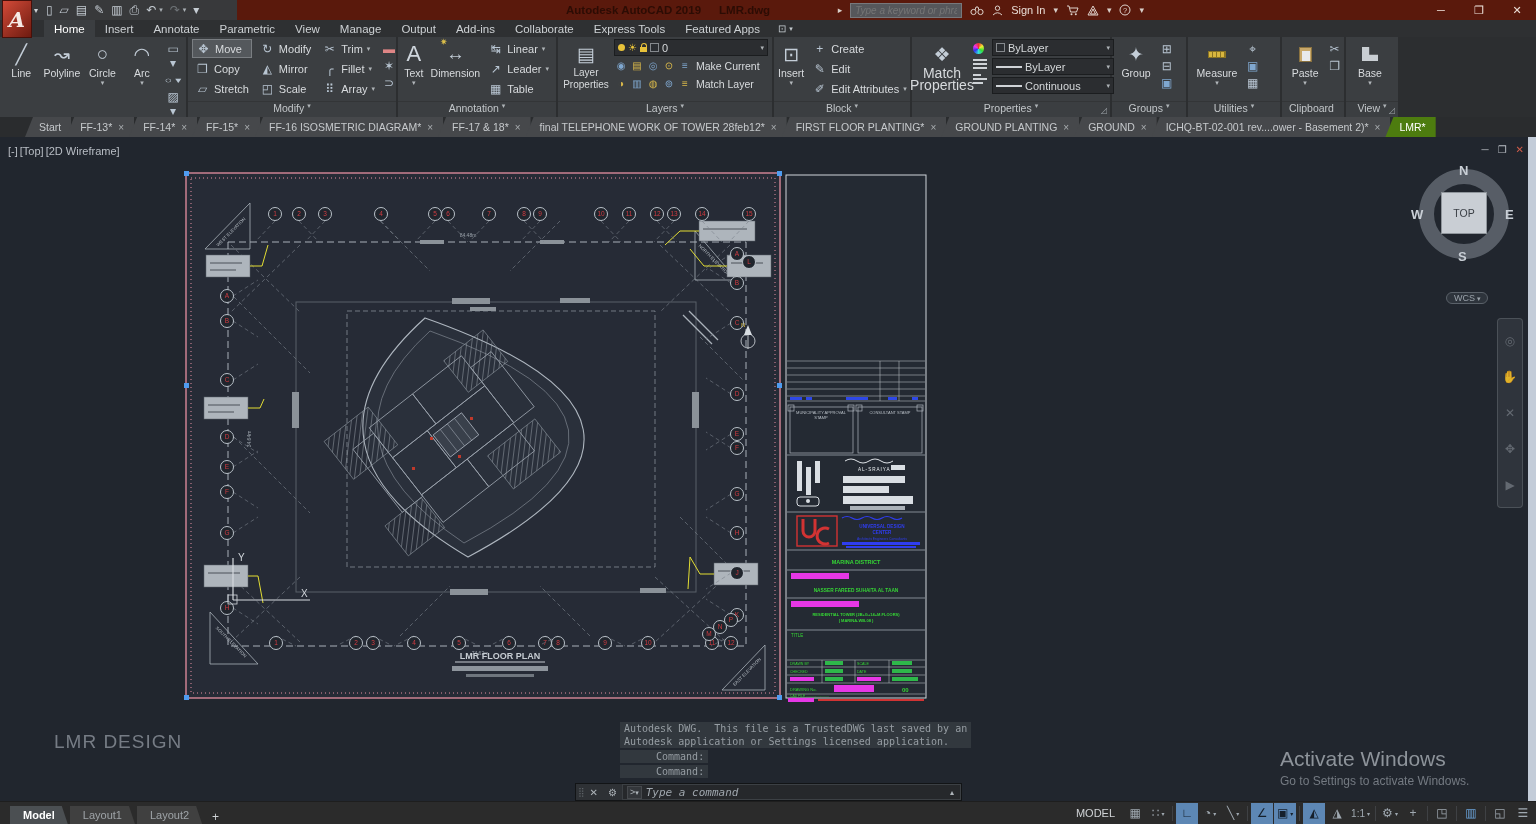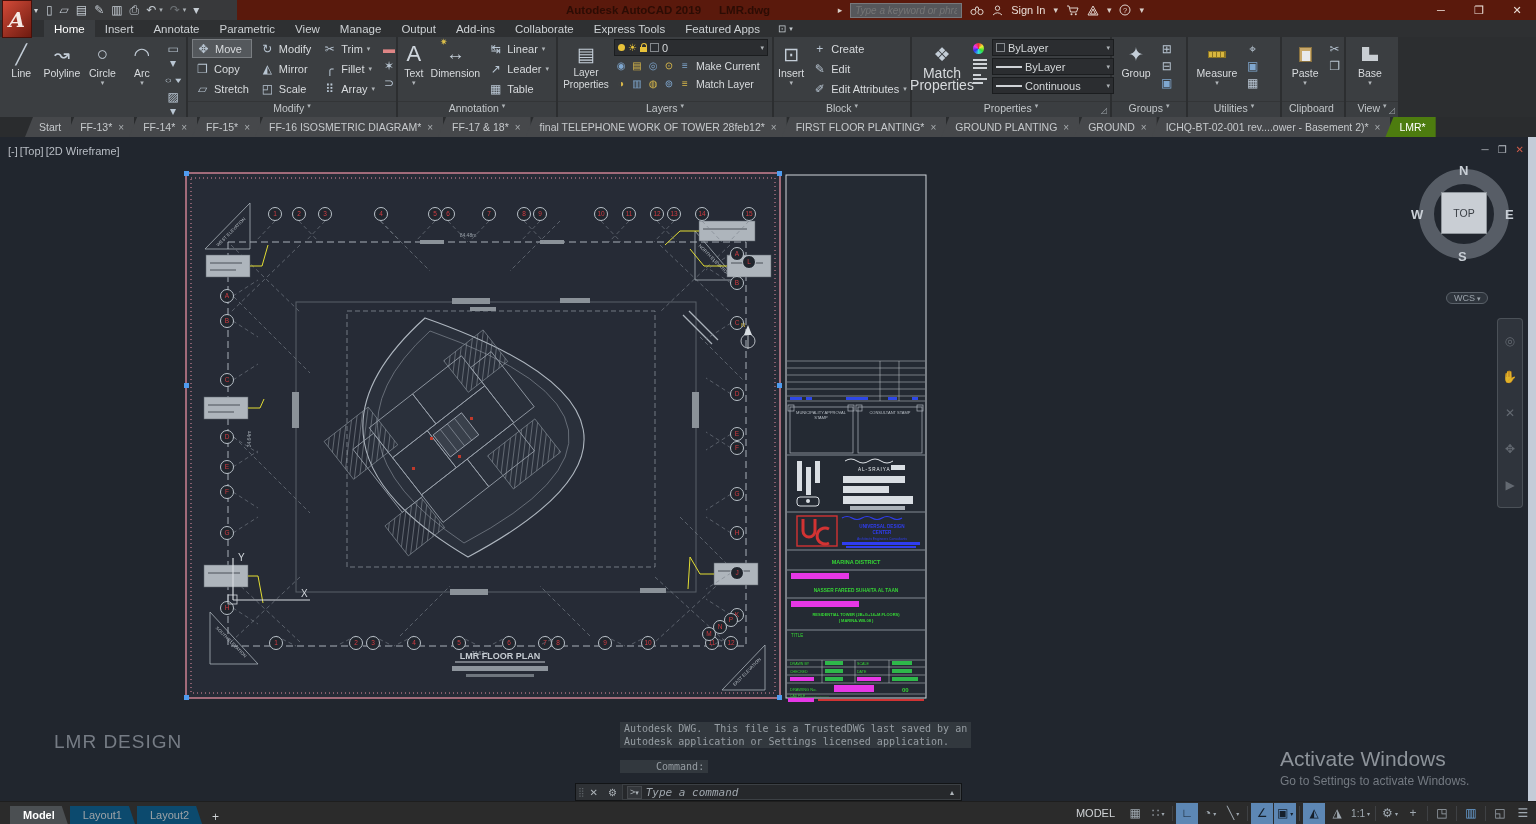--- a/index.html
+++ b/index.html
@@ -95,39 +95,39 @@
   .wcs { position:absolute; left:1446px; top:155px; z-index:4; font-size:9px; color:#9aa2aa; border:1px solid #5a6169; border-radius:7px; padding:0 7px; background:rgba(60,66,74,.5); }
   .wcs:after { content:" ▾"; font-size:7px; }
 
   
   .navbar { position:absolute; left:1497px; top:181px; width:26px; height:190px; z-index:4; background:rgba(125,131,139,.16); border:1px solid rgba(160,166,173,.25); border-radius:4px; display:flex; flex-direction:column; align-items:center; justify-content:space-around; padding:4px 0; }
   .navbar span { color:#6d737b; font-size:12px; opacity:.85; }
 
   .watermark { position:absolute; left:54px; top:594px; font-size:19px; letter-spacing:1px; color:#767c85; z-index:3; }
   .history { position:absolute; left:620px; top:585px; z-index:3; font:10px "DejaVu Sans Mono",monospace; color:#969da3; }
   .history .hl { background:rgba(62,68,74,.6); padding:0 4px; line-height:13px; white-space:pre; }
-  .history .hs { display:inline-block; margin-top:12px;padding-left:36px; }
+  .history .hs { display:inline-block; margin-top:2px;padding-left:36px; }
   .activate { position:absolute; left:1280px; top:610px; z-index:3; }
   .activate .a1 { font-size:21px; color:#8d939a; }
   .activate .a2 { font-size:12px; color:#747a82; margin-top:3px; }
 
   
   .cmdbar { position:absolute; left:575px; top:646px; width:387px; height:18px; background:#2e3135; border:1px solid #121416; display:flex; align-items:center; z-index:8; }
   .cmdgrip { color:#5d6267; font-size:9px; padding:0 2px; letter-spacing:-2px; }
   .cmdbtn { color:#aeb4b9; font-size:10px; padding:0 5px; }
   .cmdinput { flex:1; height:16px; background:#26282b; border:1px solid #3c4044; display:flex; align-items:center; gap:4px; padding:0 4px; }
   .prompticon { font-size:9px; color:#aeb4b9; background:#33363a; border:1px solid #46494d; padding:0 2px; line-height:11px; }
   .prompticon b { font-size:7px; font-weight:normal; }
   .cmdtext { flex:1; font:italic 11px "DejaVu Sans Mono",monospace; color:#9fa6ad; }
   .cmdup { color:#aeb4b9; font-size:8px; padding-right:2px; }
 
   
   .bottombar { position:absolute; left:0; top:664px; width:1536px; height:23px; background:#2b2b2b; border-top:1px solid #1e1e1e; display:flex; align-items:center; }
   .ltabs { display:flex; align-items:flex-end; height:100%; padding-left:10px; gap:2px; }
-  .ltab { height:18px; display:flex; align-items:center; padding:0 13px; font-size:11px; color:#9ea3a7; background:#0c4a6e; clip-path:polygon(0 0,calc(100% - 6px) 0,100% 100%,0 100%); }
+  .ltab { height:18px; display:flex; align-items:center; padding:0 13px; font-size:11px; color:#9ea3a7; background:#404040; clip-path:polygon(0 0,calc(100% - 6px) 0,100% 100%,0 100%); }
   .ltab.act { background:#4b4f52; color:#fff; font-weight:bold; }
   .ltab-add { color:#cfd3d6; font-size:12px; padding:0 8px; }
   .statusbar { margin-left:auto; display:flex; align-items:center; height:100%; gap:1px; padding-right:2px; }
   .stx { font-size:11px; color:#d0d3d6; padding:0 8px; }
   .sti { min-width:22px; height:21px; display:flex; align-items:center; justify-content:center; gap:2px; font-size:12px; color:#9fa8b0; padding:0 2px; }
   .sti.on { background:#5d87b4; color:#16202c; }
   .sti .sdd { font-size:6px; color:inherit; }
   .stsep { width:1px; height:15px; background:#3f4144; margin:0 2px; }
 </style>
 </head>

